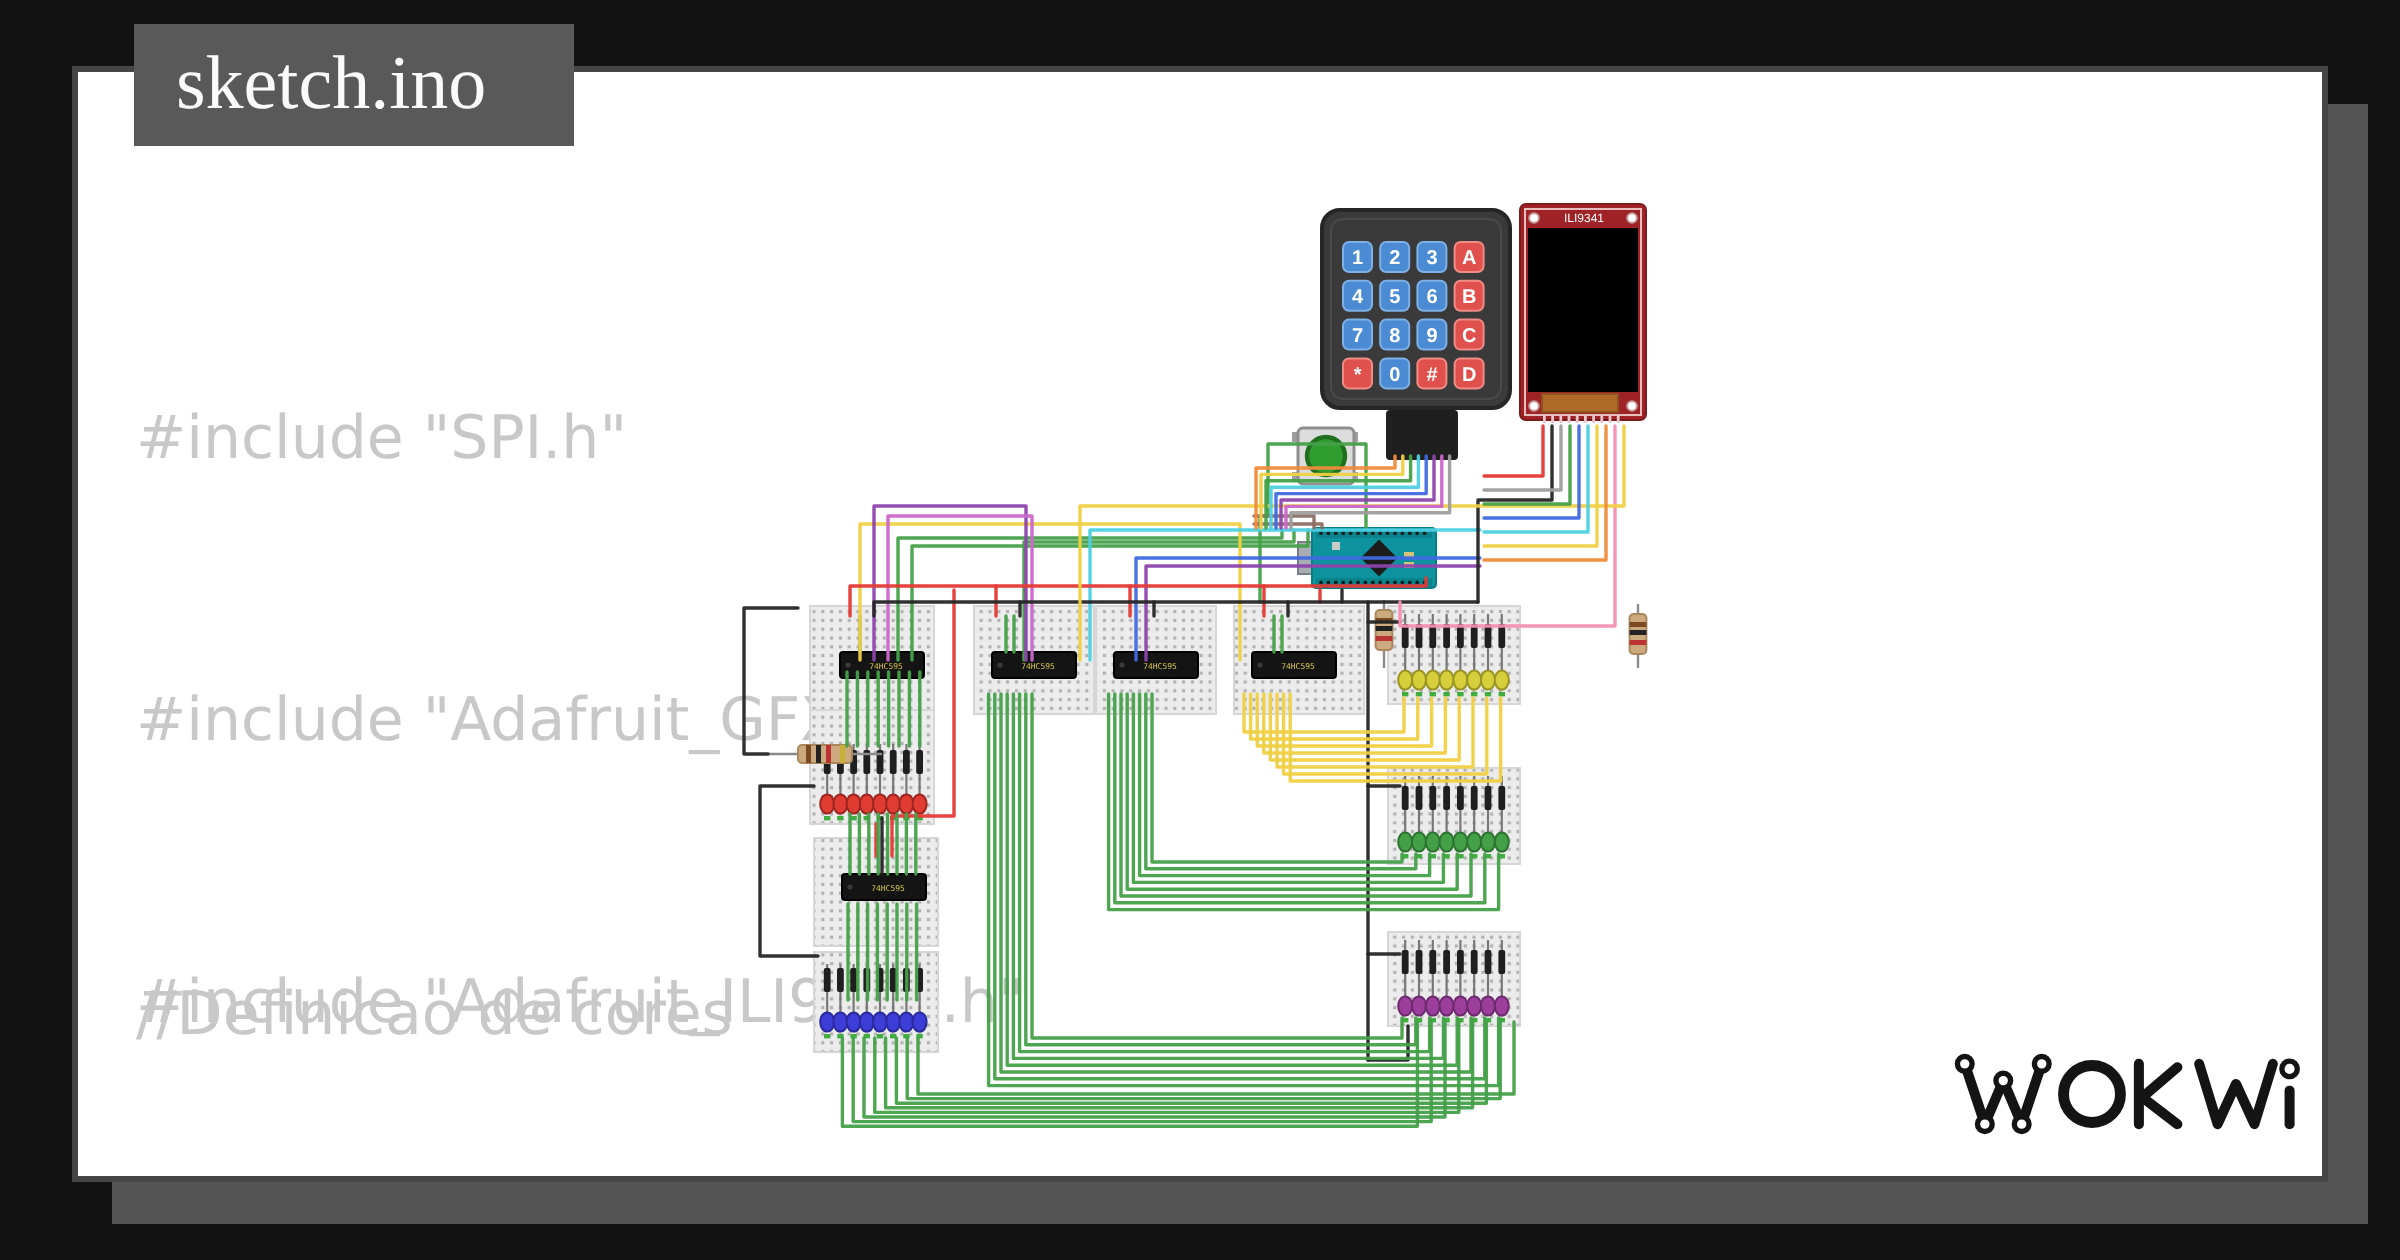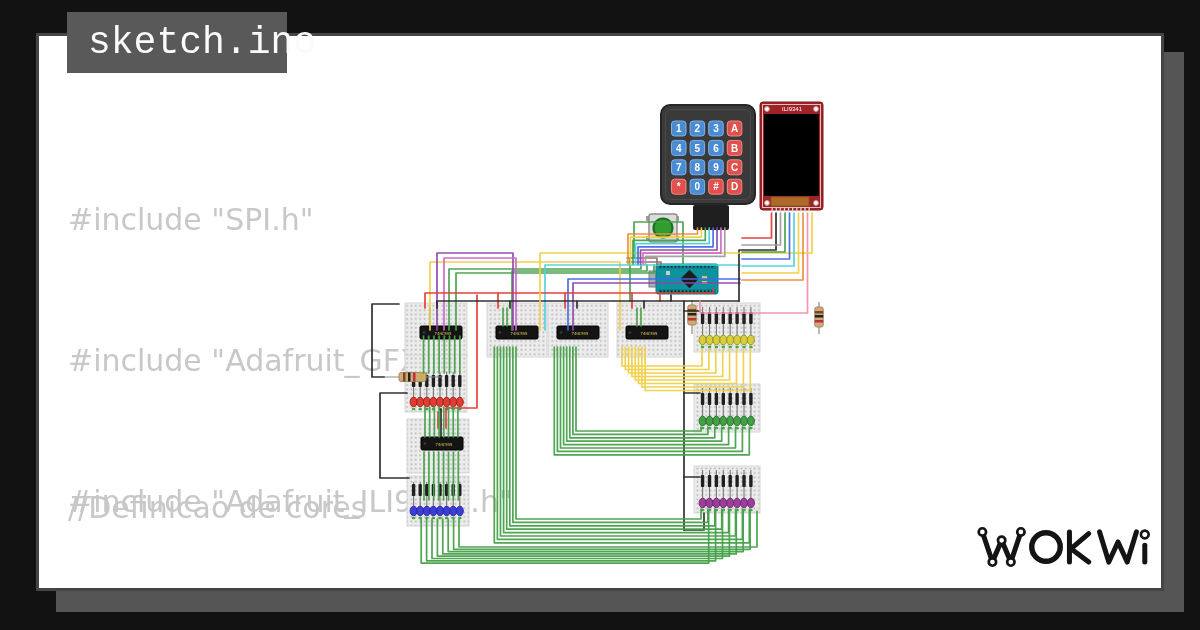--- a/index.html
+++ b/index.html
@@ -3,21 +3,21 @@
 <meta charset="utf-8">
 <style>
   html,body{margin:0;padding:0;width:1200px;height:630px;overflow:hidden;background:#121212;
     font-family:"Liberation Sans",sans-serif;}
   .stage{position:absolute;inset:0;width:1200px;height:630px;}
   .shadow{position:absolute;left:56px;top:52px;width:1128px;height:560px;background:#555555;z-index:5;}
   .card{position:absolute;left:36px;top:33px;width:1128px;height:558px;background:#ffffff;
     border:3px solid #454545;box-sizing:border-box;overflow:hidden;z-index:10;}
   .tab{position:absolute;left:67px;top:12px;width:220px;height:61px;background:#595959;z-index:30;
     color:#fafafa;font-size:38px;line-height:61px;padding-left:21px;box-sizing:border-box;
-    font-family:Liberation Mono, monospace;}
+    font-family:Liberation Serif, serif;}
   .code{position:absolute;color:#c8c8c8;font-family:"DejaVu Sans",sans-serif;font-size:30px;
     line-height:47px;white-space:pre;z-index:1;}
   .code-top{left:29px;top:66px;}
   .code-bottom{left:29px;top:354px;}
   .circuit{position:absolute;left:0;top:0;z-index:20;}
   .logo{position:absolute;left:974px;top:520px;z-index:26;}
 </style>
 </head>
 <body>
 

